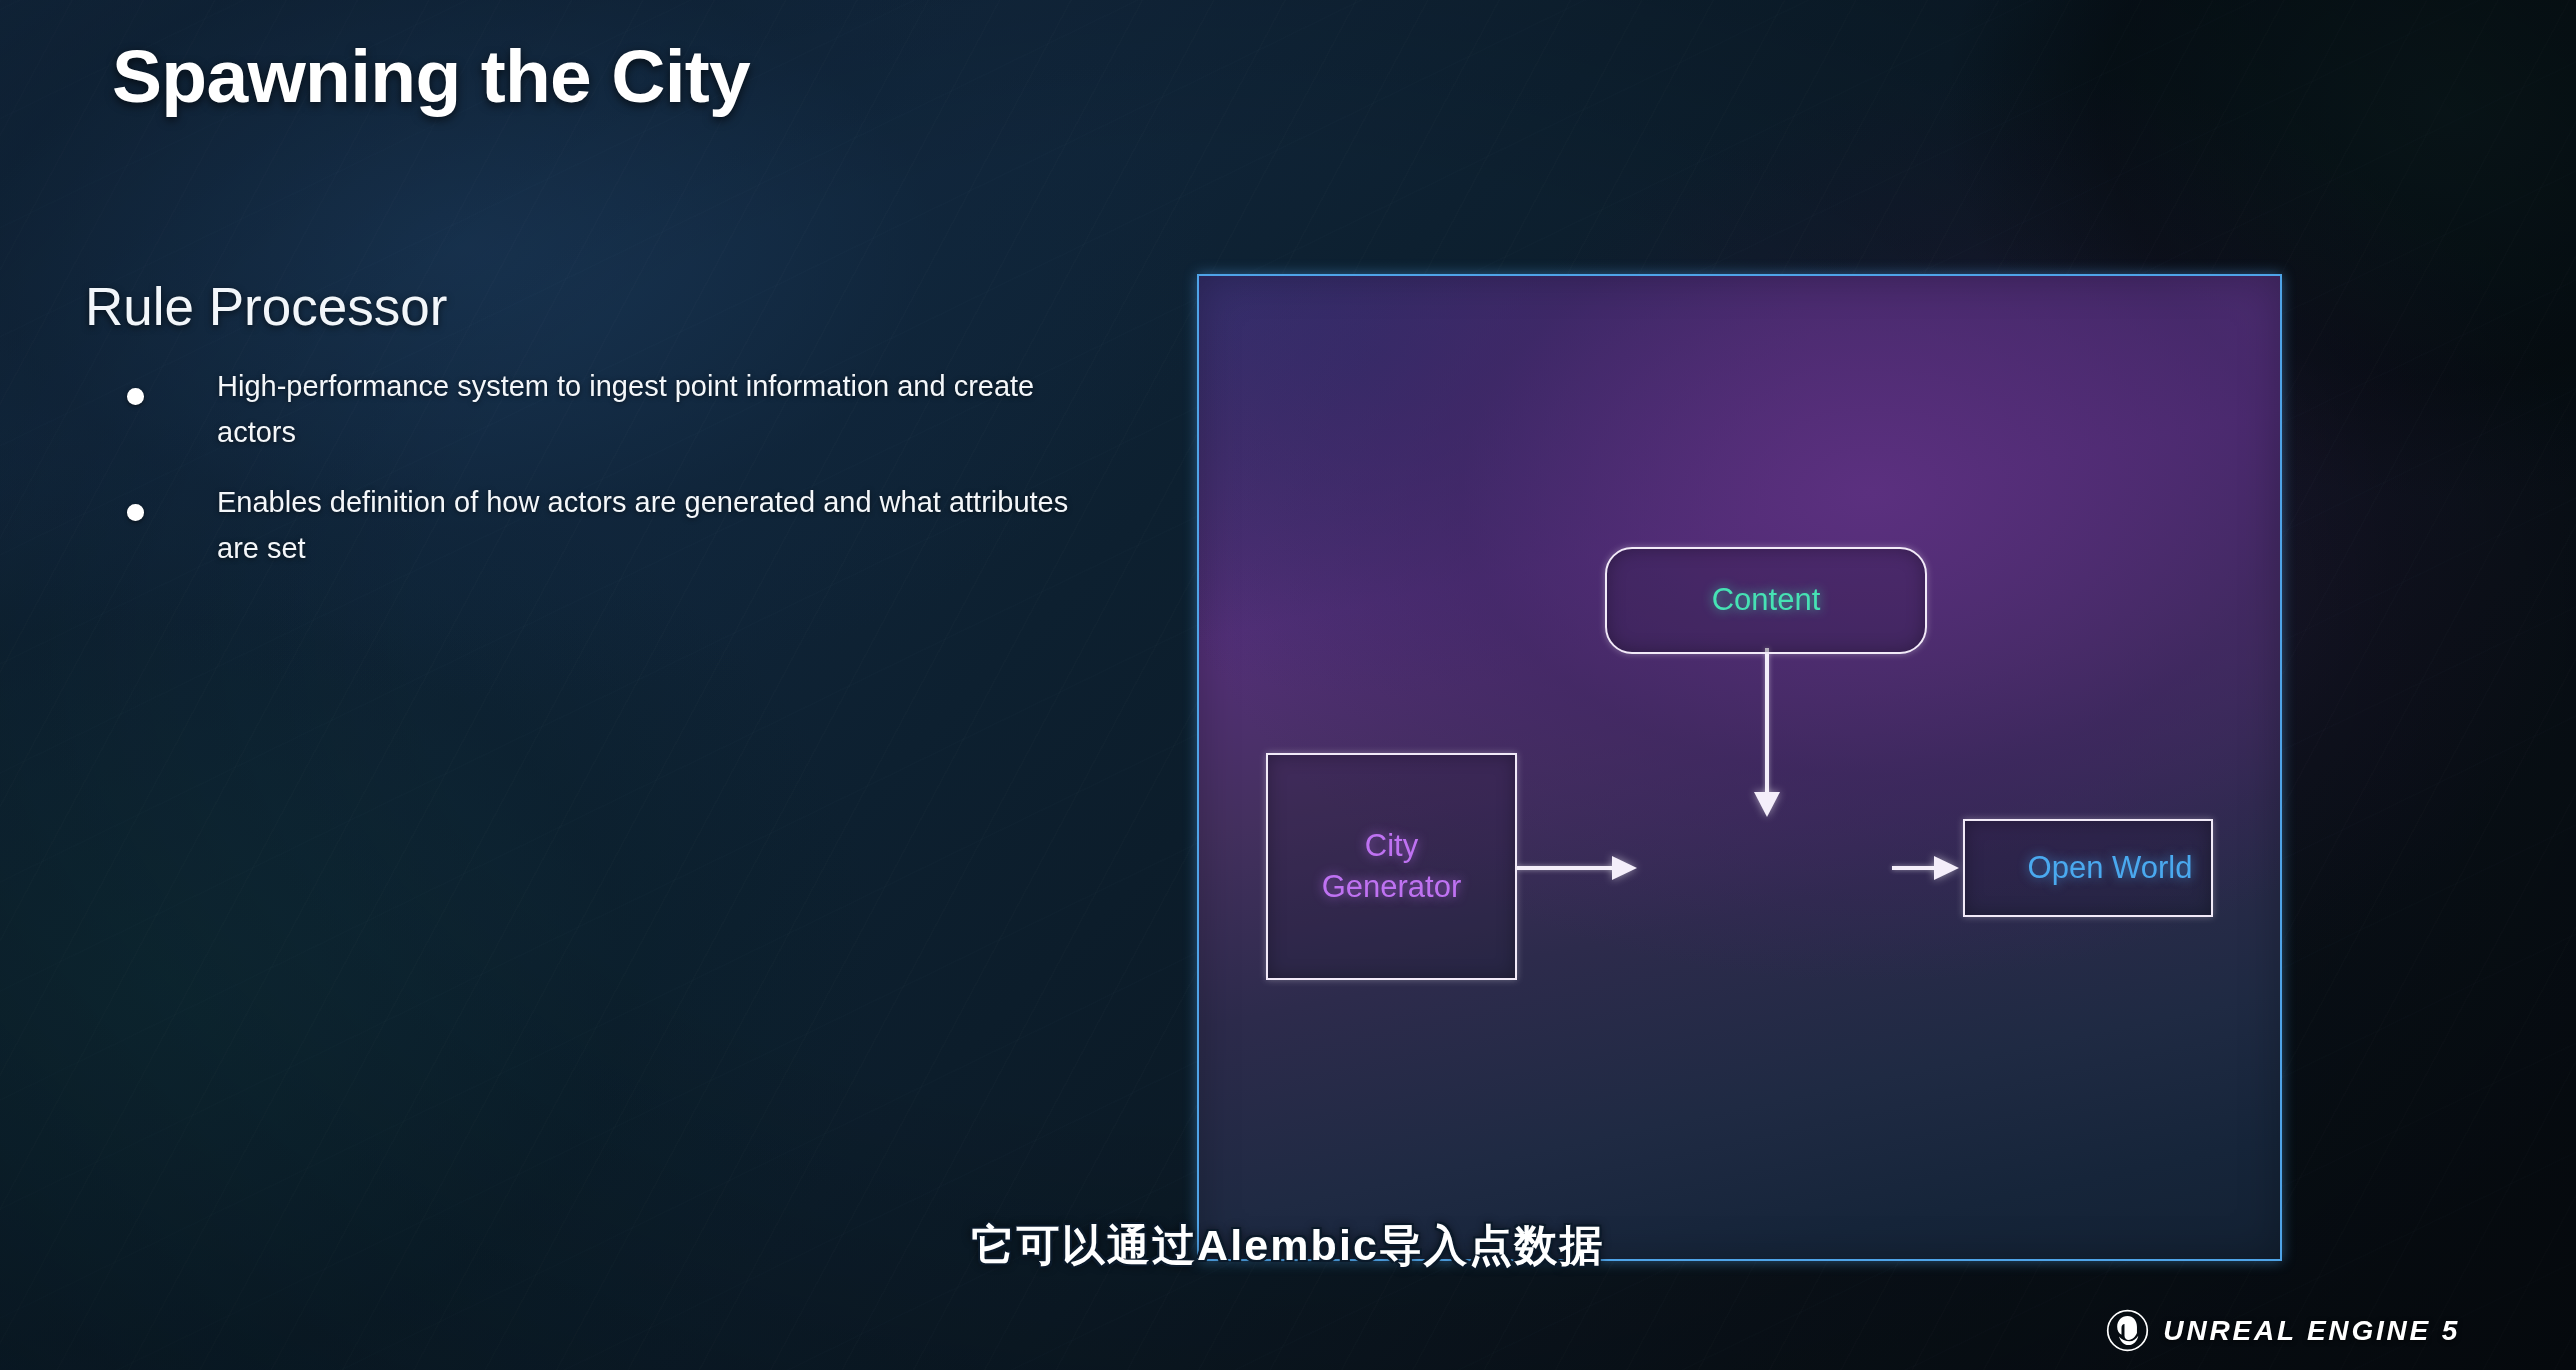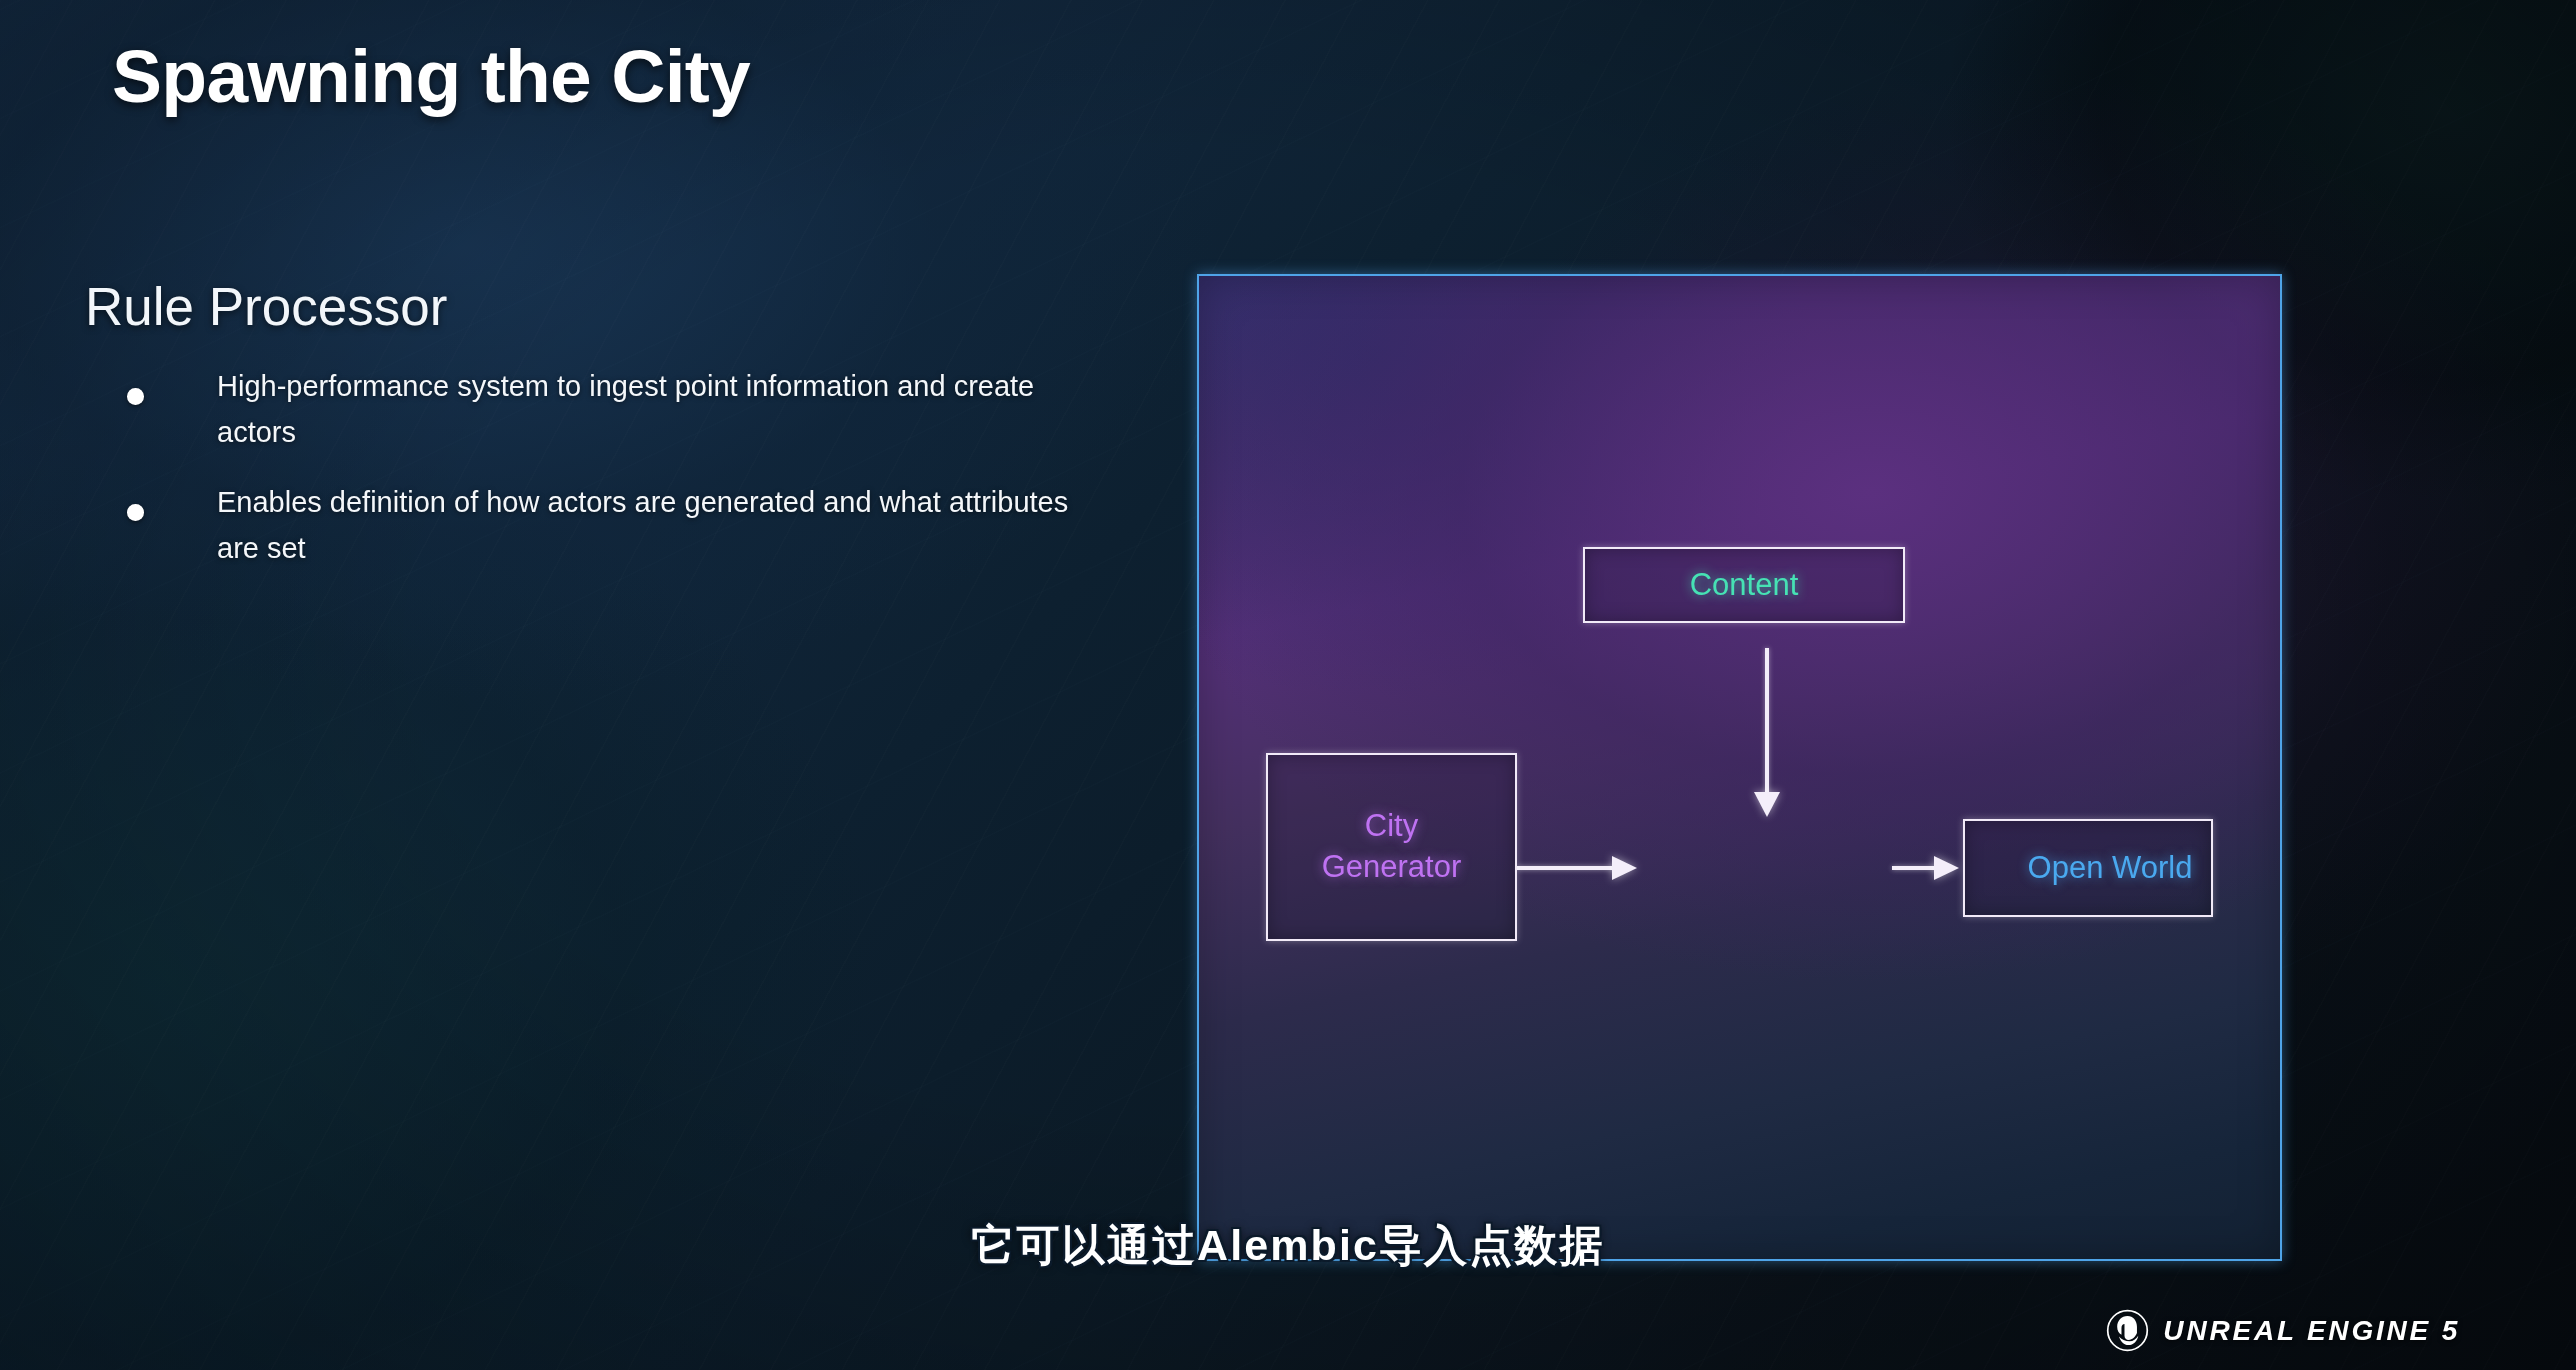--- a/index.html
+++ b/index.html
@@ -111,22 +111,22 @@
     justify-content:center;
     text-align:center;
   }
   .node-label {
     font-size:31px;
     line-height:1.32;
     font-weight:400;
     white-space:pre-line;
   }
 
-  #node-content  { left:384px; top:271px;  width:322px; height:76px; }
-  #node-citygen  { left:67px;  top:477px;  width:251px; height:188px; }
+  #node-content  { left:406px; top:271px;  width:322px; height:107px;border-radius:27px; }
+  #node-citygen  { left:67px;  top:477px;  width:251px; height:227px; }
   #node-rulep    { left:445px; top:543px;  width:248px; height:99px; }
   #node-openw    { left:764px;top:543px;  width:250px; height:98px;padding-left:44px; }
 
   #label-content { color:#46e2b4; text-shadow:0 0 11px rgba(70,226,180,0.75); }
   #label-citygen { color:#bf72f2; text-shadow:0 0 11px rgba(191,114,242,0.70); }
   #label-rulep   { color:#f35cf0; text-shadow:0 0 11px rgba(243,92,240,0.70); }
   #label-openw   { color:#4aa9ef; text-shadow:0 0 11px rgba(74,169,239,0.70); }
 
   
   .conn {

